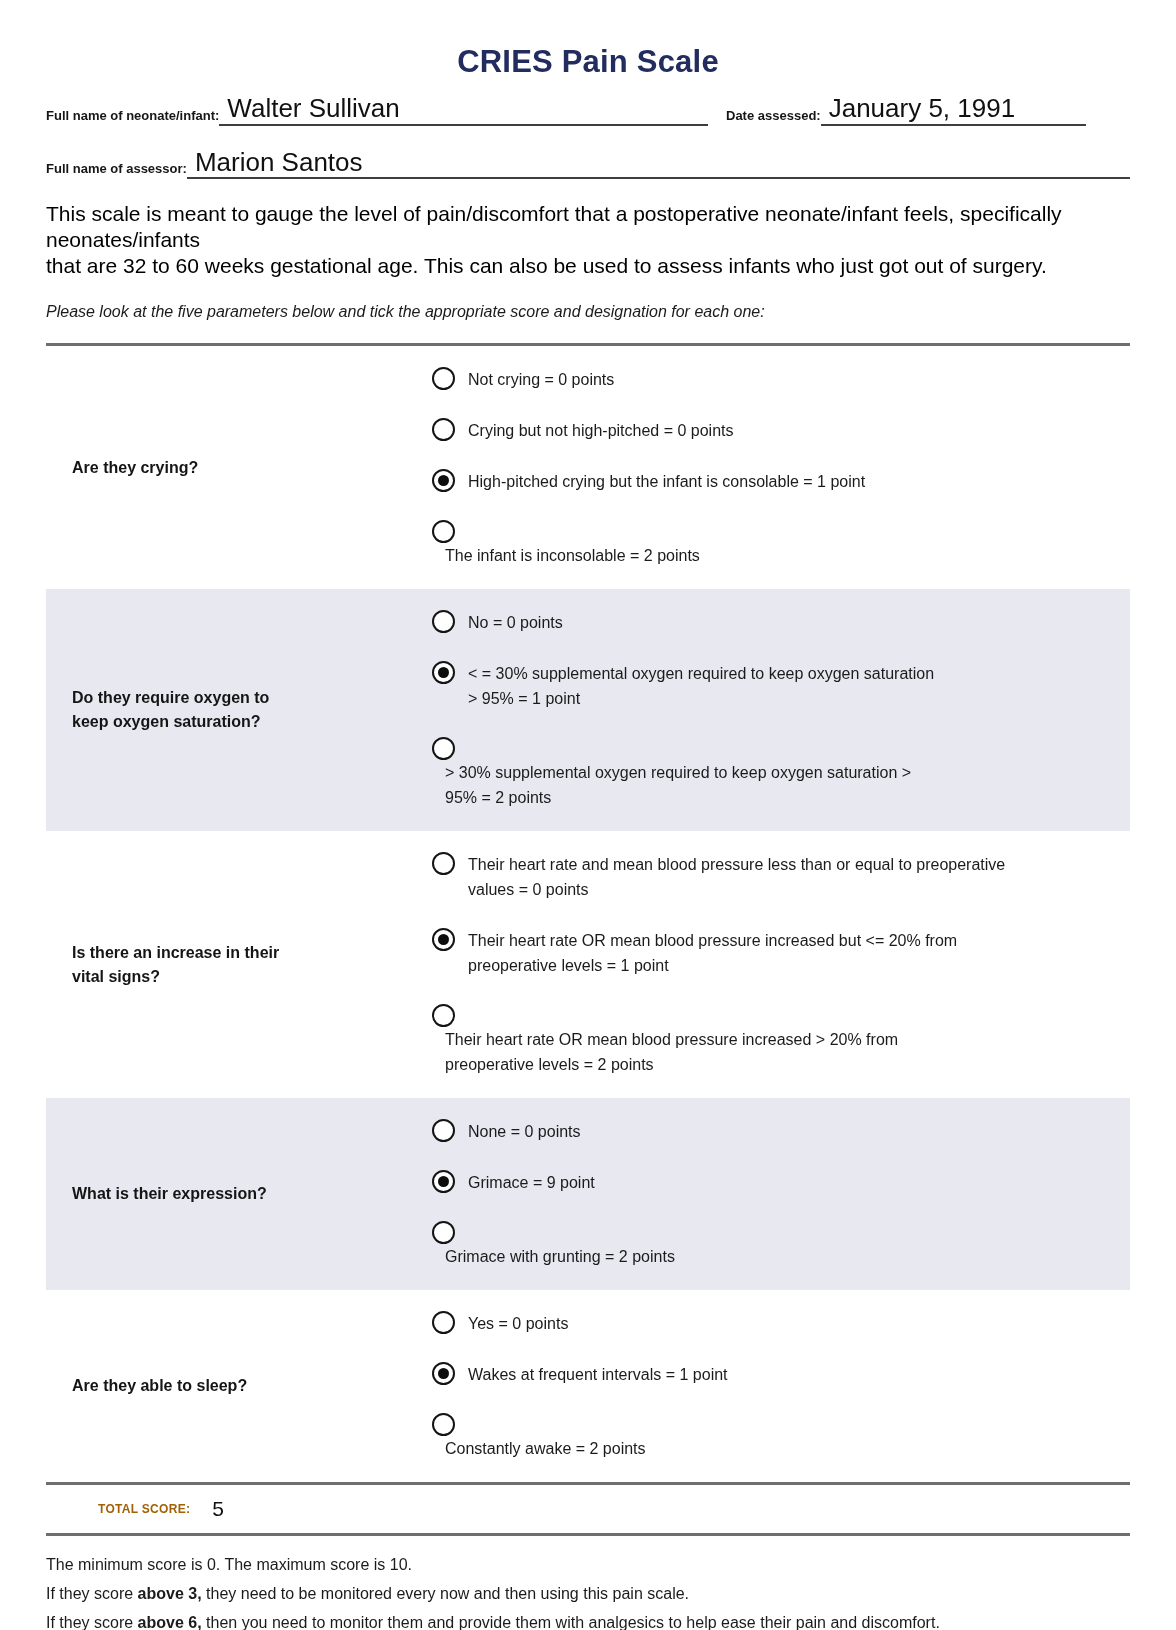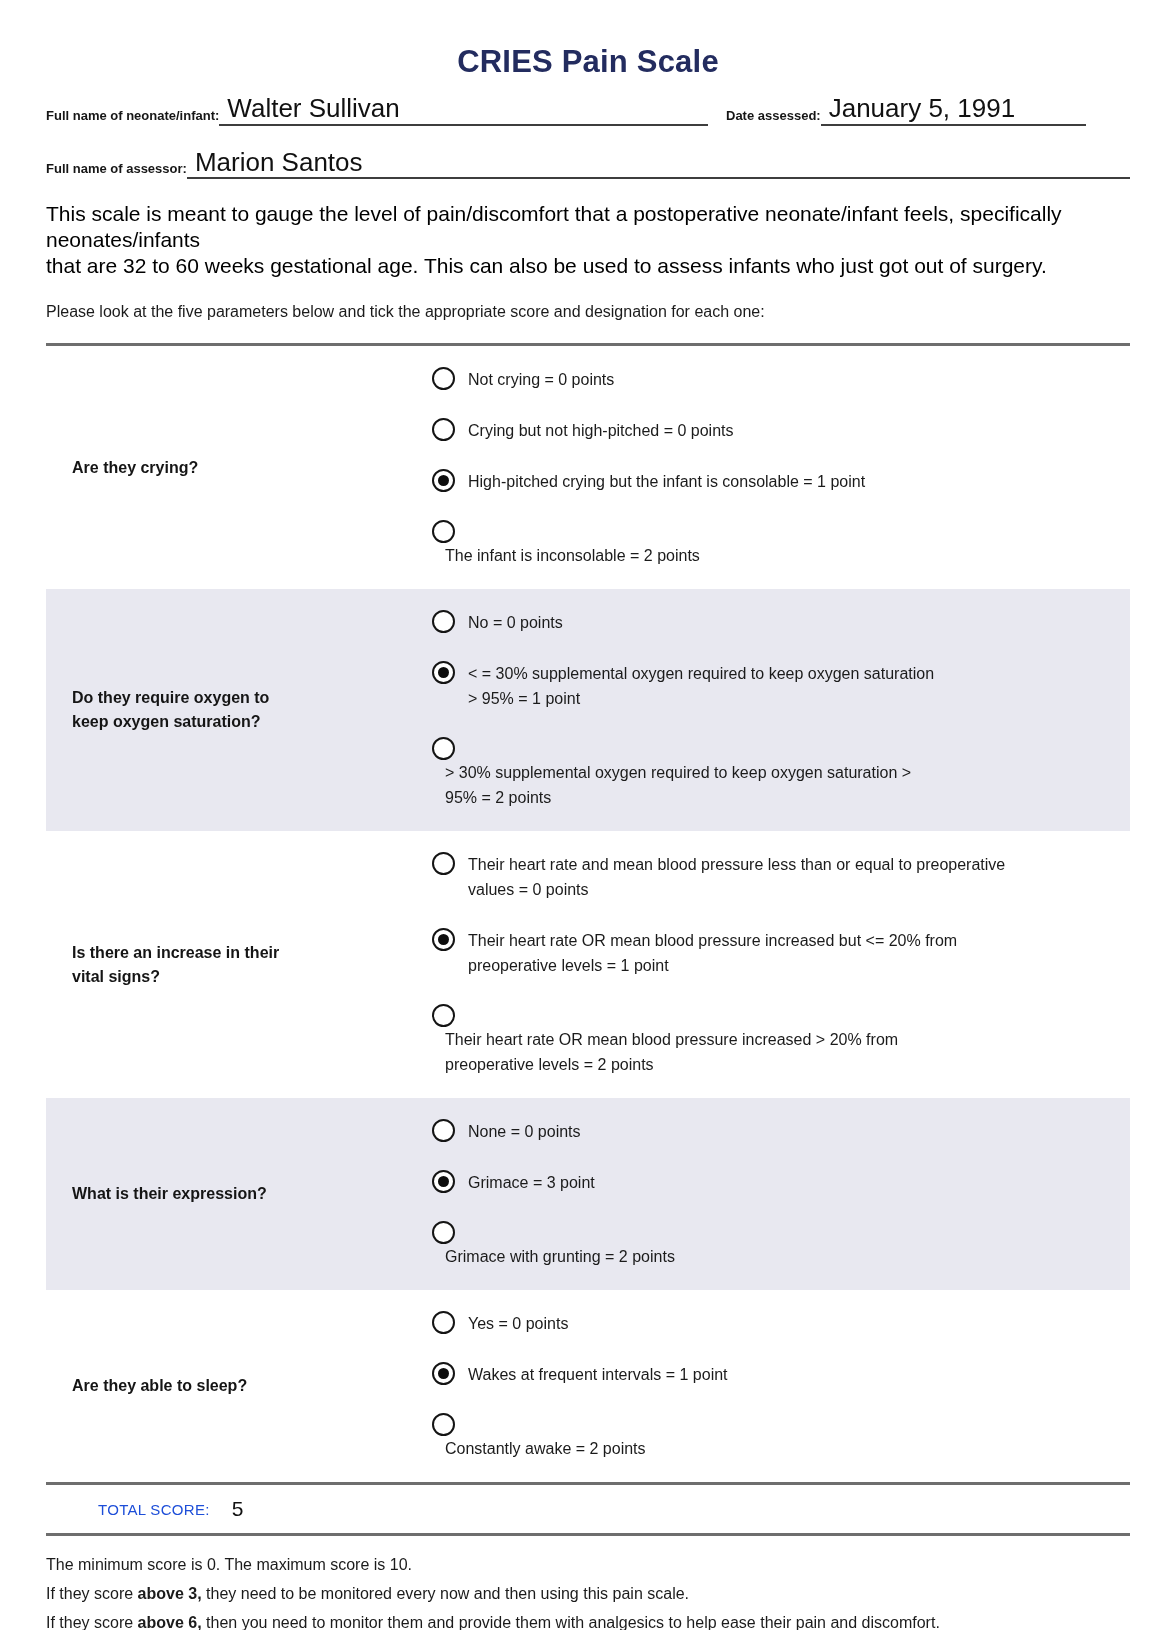--- a/index.html
+++ b/index.html
@@ -14,41 +14,41 @@
   .f-label { font-size:13px; font-weight:700; white-space:nowrap; padding-bottom:3px; color:#161616; }
   .f-value { border-bottom:2px solid #3e3e3e; font-size:26px; color:#111; padding:0 8px 1px 8px; line-height:1.1; }
   .fg-name { flex:1 1 auto; margin-right:18px; }
   .fg-name .f-value { flex:1; }
   .fg-date { flex:0 0 360px; margin-right:44px; }
   .fg-date .f-value { flex:1; }
   .fg-assessor { flex:1; margin-top:8px; }
   .fg-assessor .f-value { flex:1; }
 
   .intro { margin-top:22px; font-size:21px; line-height:26px; white-space:pre-line; color:#000000; }
-  .prompt { margin-top:24px; font-size:16px; color:#1b1b1b; }
+  .prompt { margin-top:24px; font-size:16px; color:#1b1b1b;font-style:italic; }
 
   .rule { border:none; border-top:3px solid #6e6e6e; margin-top:22px; }
 
   .param { display:flex; align-items:center; padding:21px 0; }
   .param.shaded { background:#e8e8f0; }
   .q-col { flex:0 0 386px; padding-left:26px; }
   .q { font-size:16px; font-weight:700; line-height:24px; white-space:pre-line; color:#151515; }
   .opts { flex:1; }
   .opt { display:flex; align-items:flex-start; margin-bottom:26px; }
   .opt:last-child { margin-bottom:0;flex-direction:column; }
   .radio { flex:0 0 23px; width:23px; height:23px; border:2.5px solid #141414; border-radius:50%;
     background:#fff; position:relative; margin-top:0; }
   .radio.checked::after { content:""; position:absolute; left:50%; top:50%; width:11px; height:11px;
     margin:-5.5px 0 0 -5.5px; border-radius:50%; background:#0d0d0d; }
   .opt-label { margin-left:13px; font-size:16px; line-height:25px; max-width:615px;
     white-space:pre-line; color:#1b1b1b; }
 
   .total-bar { border-top:3px solid #6e6e6e; border-bottom:3px solid #6e6e6e;
     display:flex; align-items:center; padding:12px 0 12px 52px; }
-  .total-label { font-size:15px; font-weight:400; letter-spacing:.3px; color:#1d4ed8; }
+  .total-label { font-size:12px; font-weight:700; letter-spacing:.3px; color:#a16207; }
   .total-value { font-size:21px; margin-left:22px; color:#111; }
 
   .notes { margin-top:14px; font-size:16px; line-height:29px; color:#1b1b1b; }
   .notes b { font-weight:700; }
 
   .footer { margin-top:38px; display:flex; justify-content:space-between; }
   .site-link { font-size:18px; color:#4a4a4a; text-decoration:underline; cursor:pointer; }
   .brand { display:flex; align-items:center; }
   .powered { font-size:9px; color:#8f8f8f; margin-right:10px; position:relative; top:-6px; }
   .logo-icon { position:relative; width:46px; height:38px; display:inline-block; }
@@ -164,21 +164,21 @@
     <div class="q-col">
         <div class="q">What is their expression?</div>
       </div>
     <div class="opts">
       <div class="opt">
         <span class="radio"></span>
         <span class="opt-label">None = 0 points</span>
       </div>
       <div class="opt">
         <span class="radio checked"></span>
-        <span class="opt-label">Grimace = 3 point</span>
+        <span class="opt-label">Grimace = 9 point</span>
       </div>
       <div class="opt">
         <span class="radio"></span>
         <span class="opt-label">Grimace with grunting = 2 points</span>
       </div>
     </div>
   </section>
 
   <section class="param">
     <div class="q-col">

